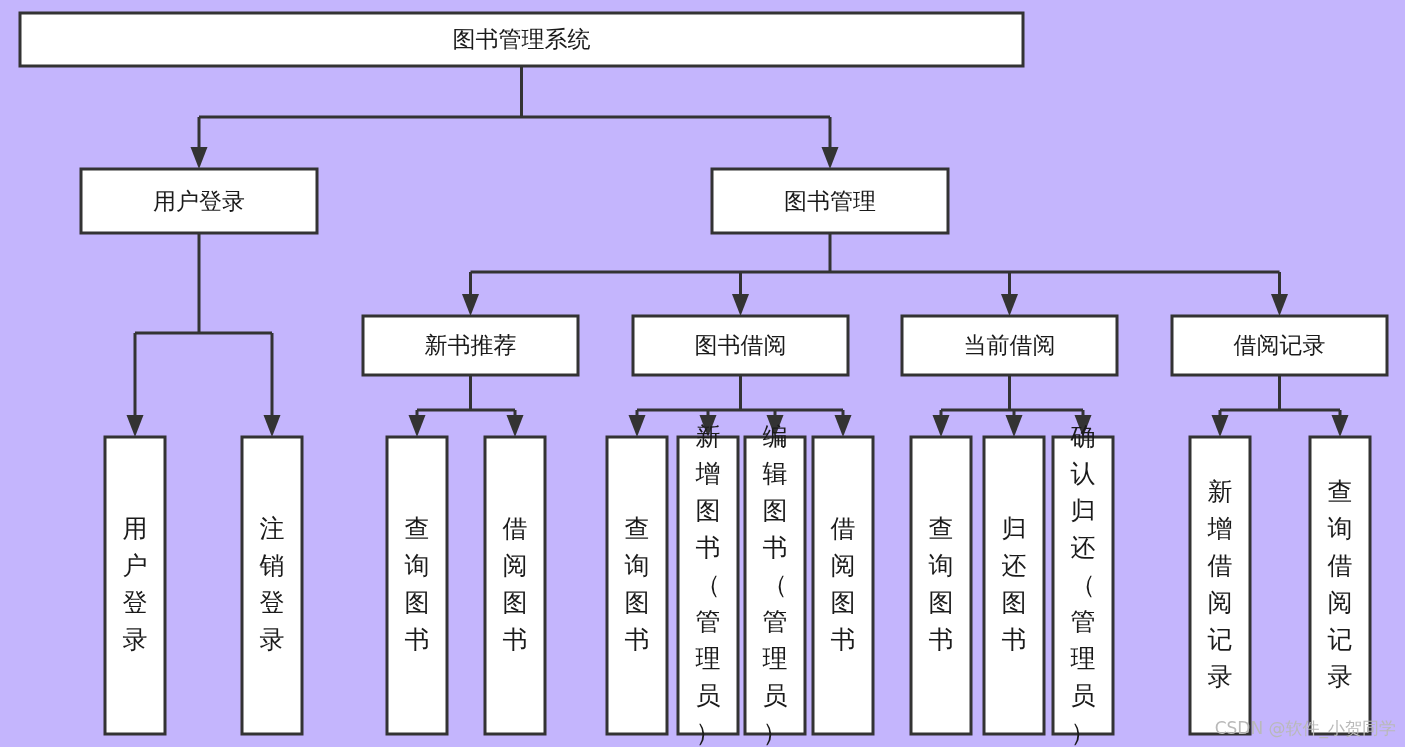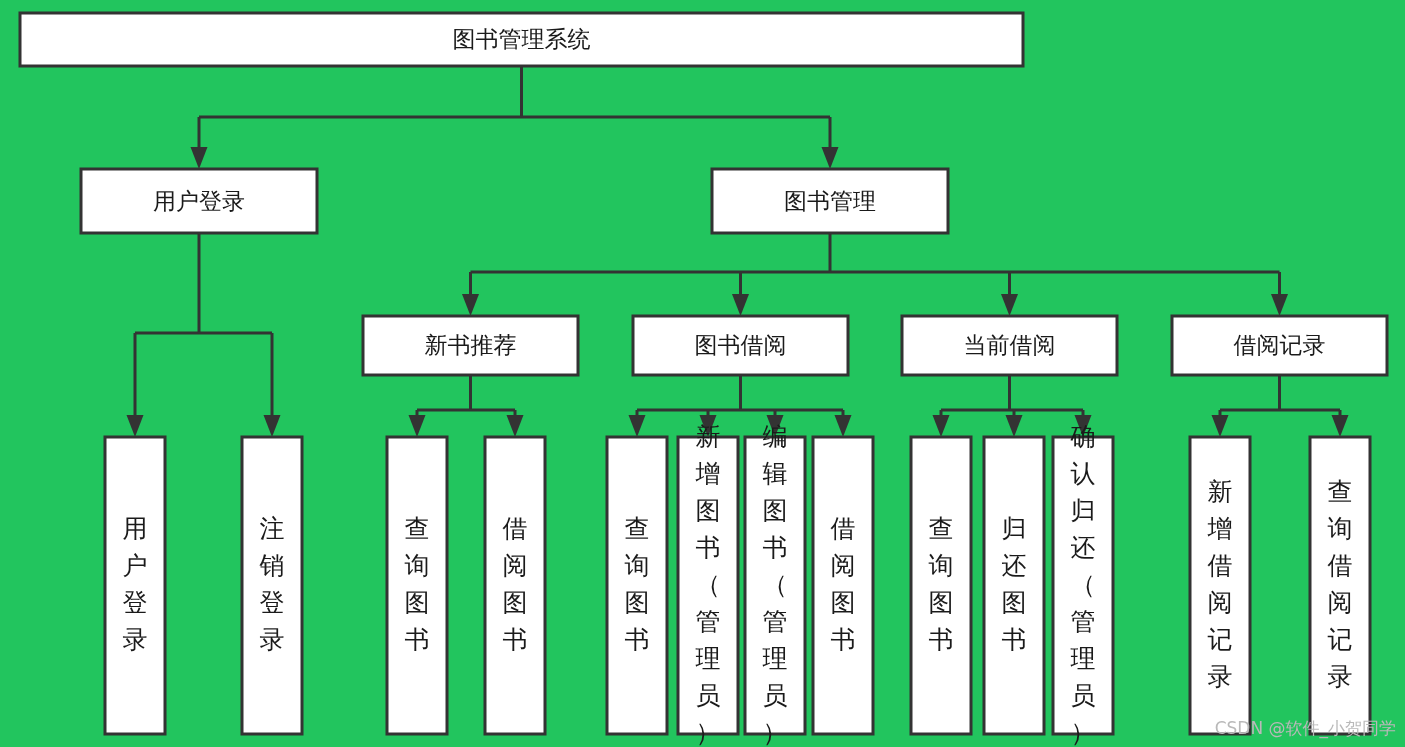--- a/index.html
+++ b/index.html
@@ -8,21 +8,21 @@
     padding: 0;
     background: #ffffff;
   }
   body {
     font-family: "DejaVu Sans", "Liberation Sans", sans-serif;
   }
   #diagram-root {
     position: relative;
     width: 1405px;
     height: 747px;
-    background: #22c55e;
+    background: #c4b5fd;
     overflow: hidden;
   }
   svg.diagram-canvas {
     position: absolute;
     left: 0;
     top: 0;
     width: 1405px;
     height: 747px;
     display: block;
   }

